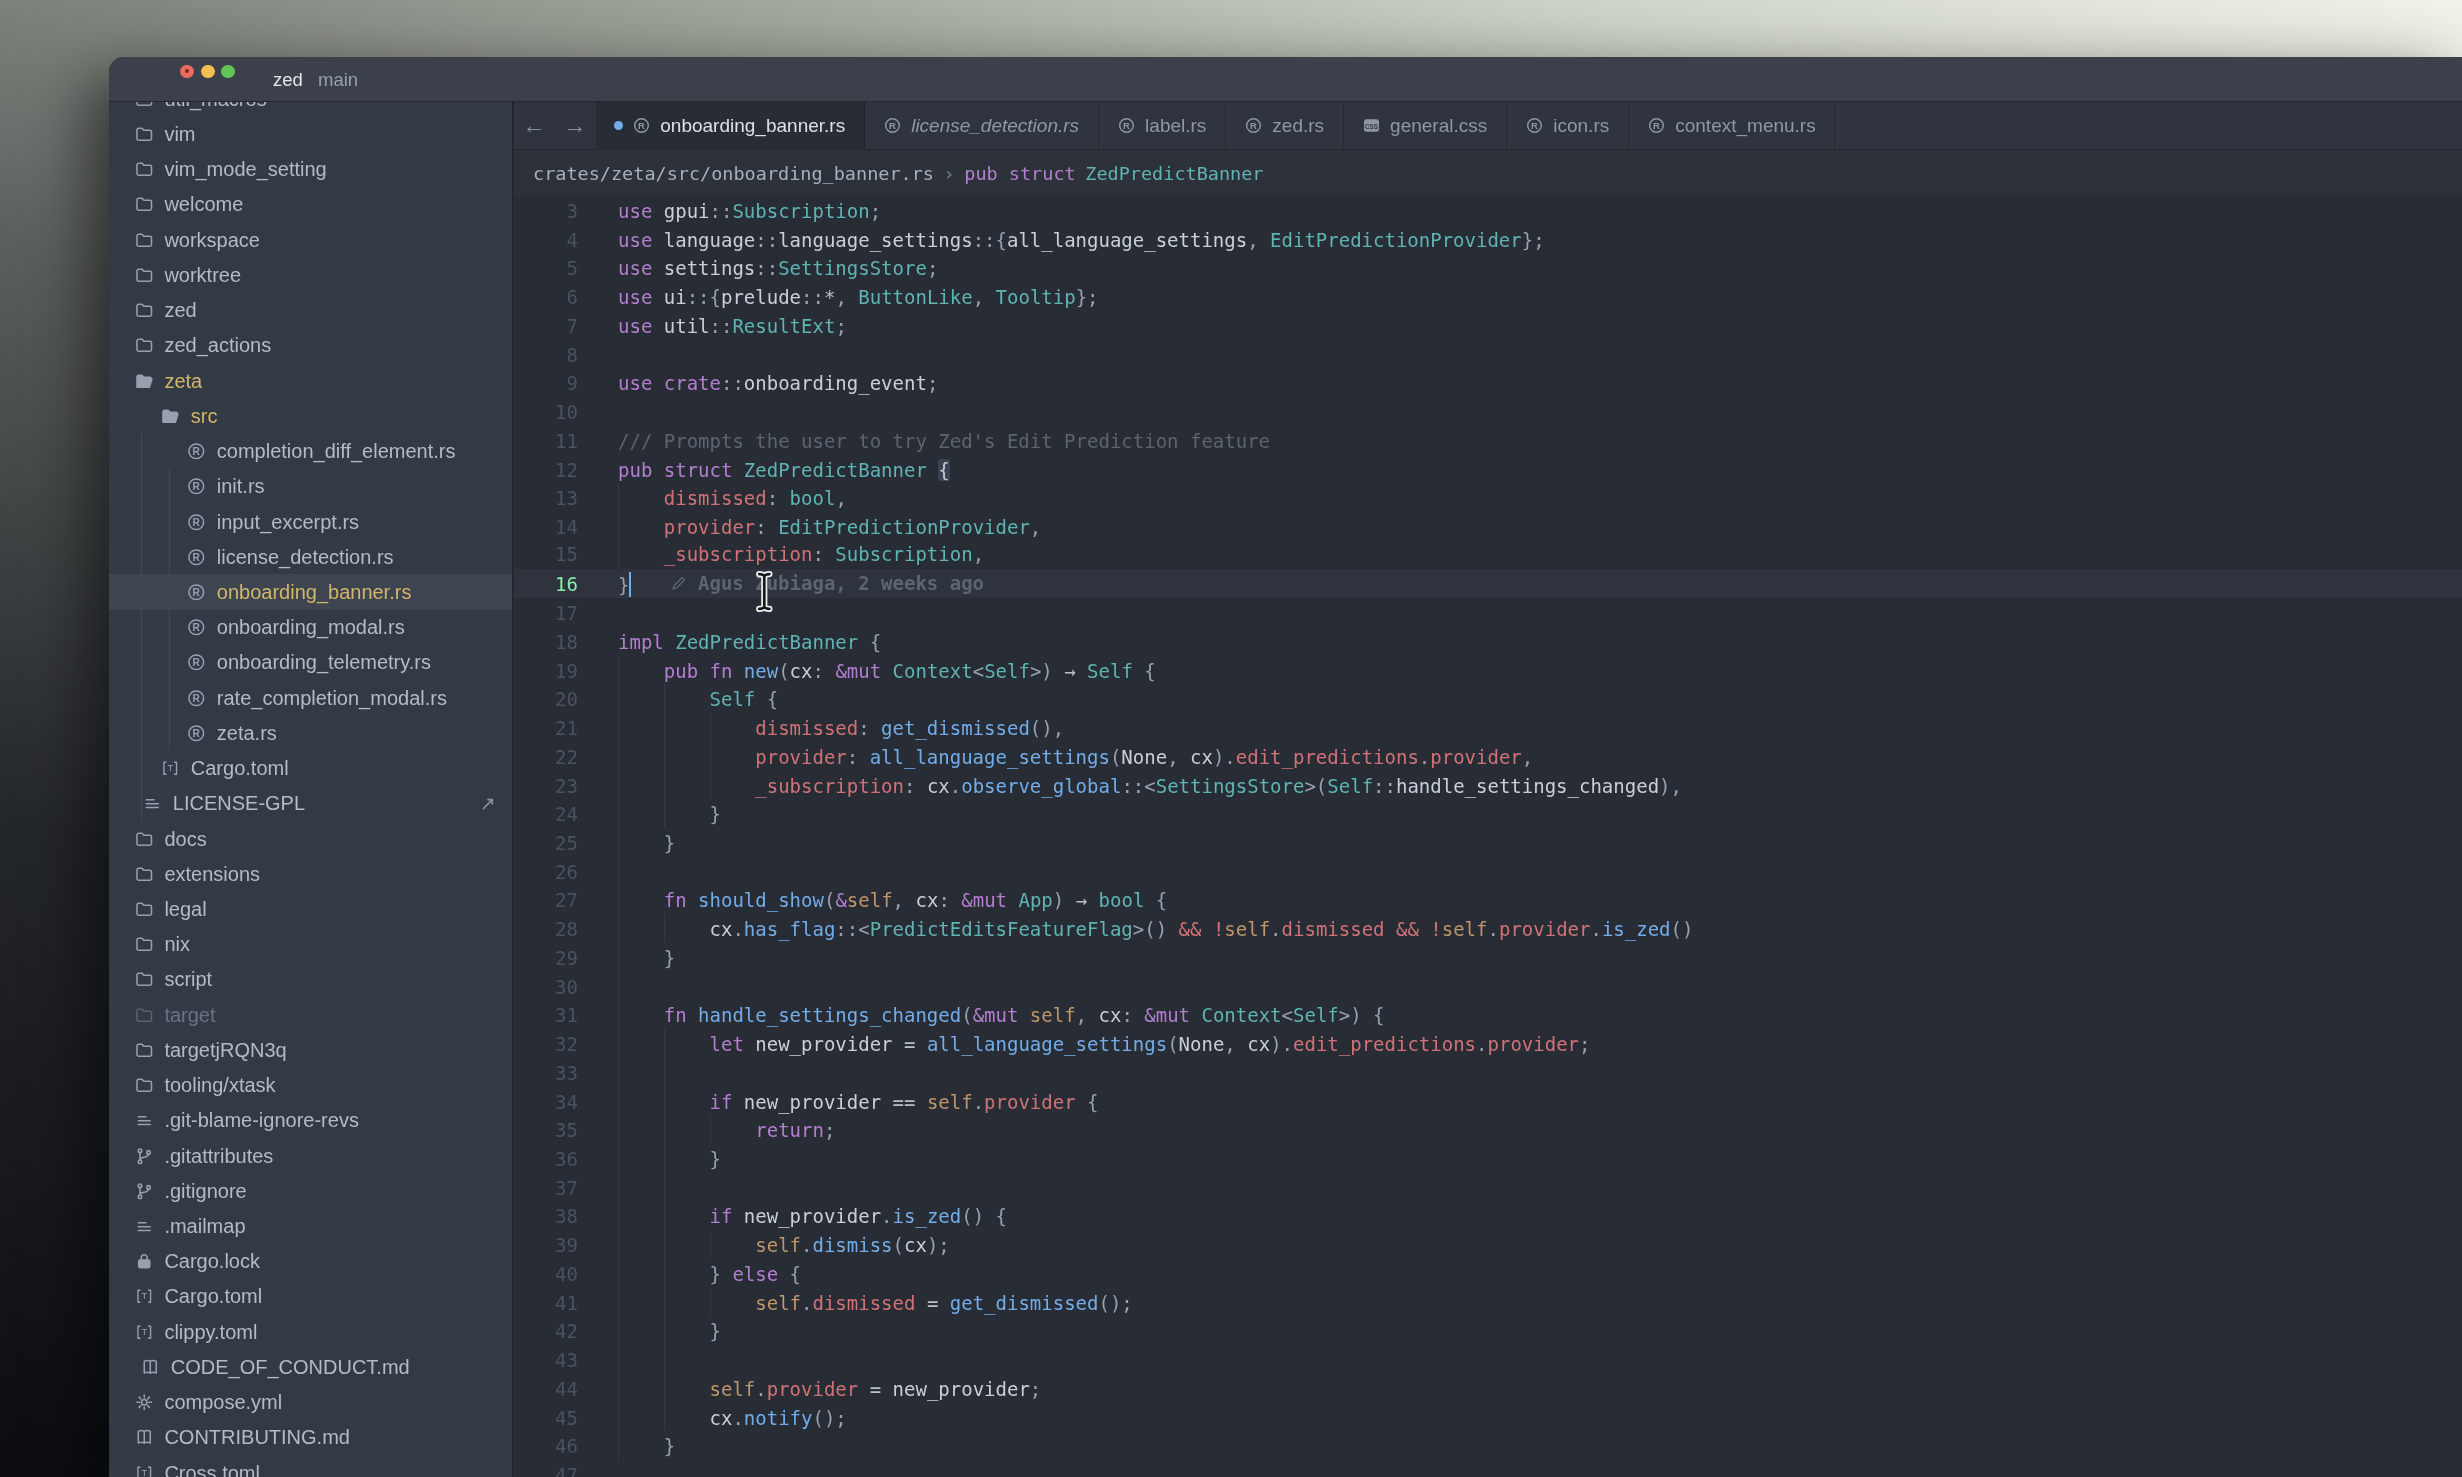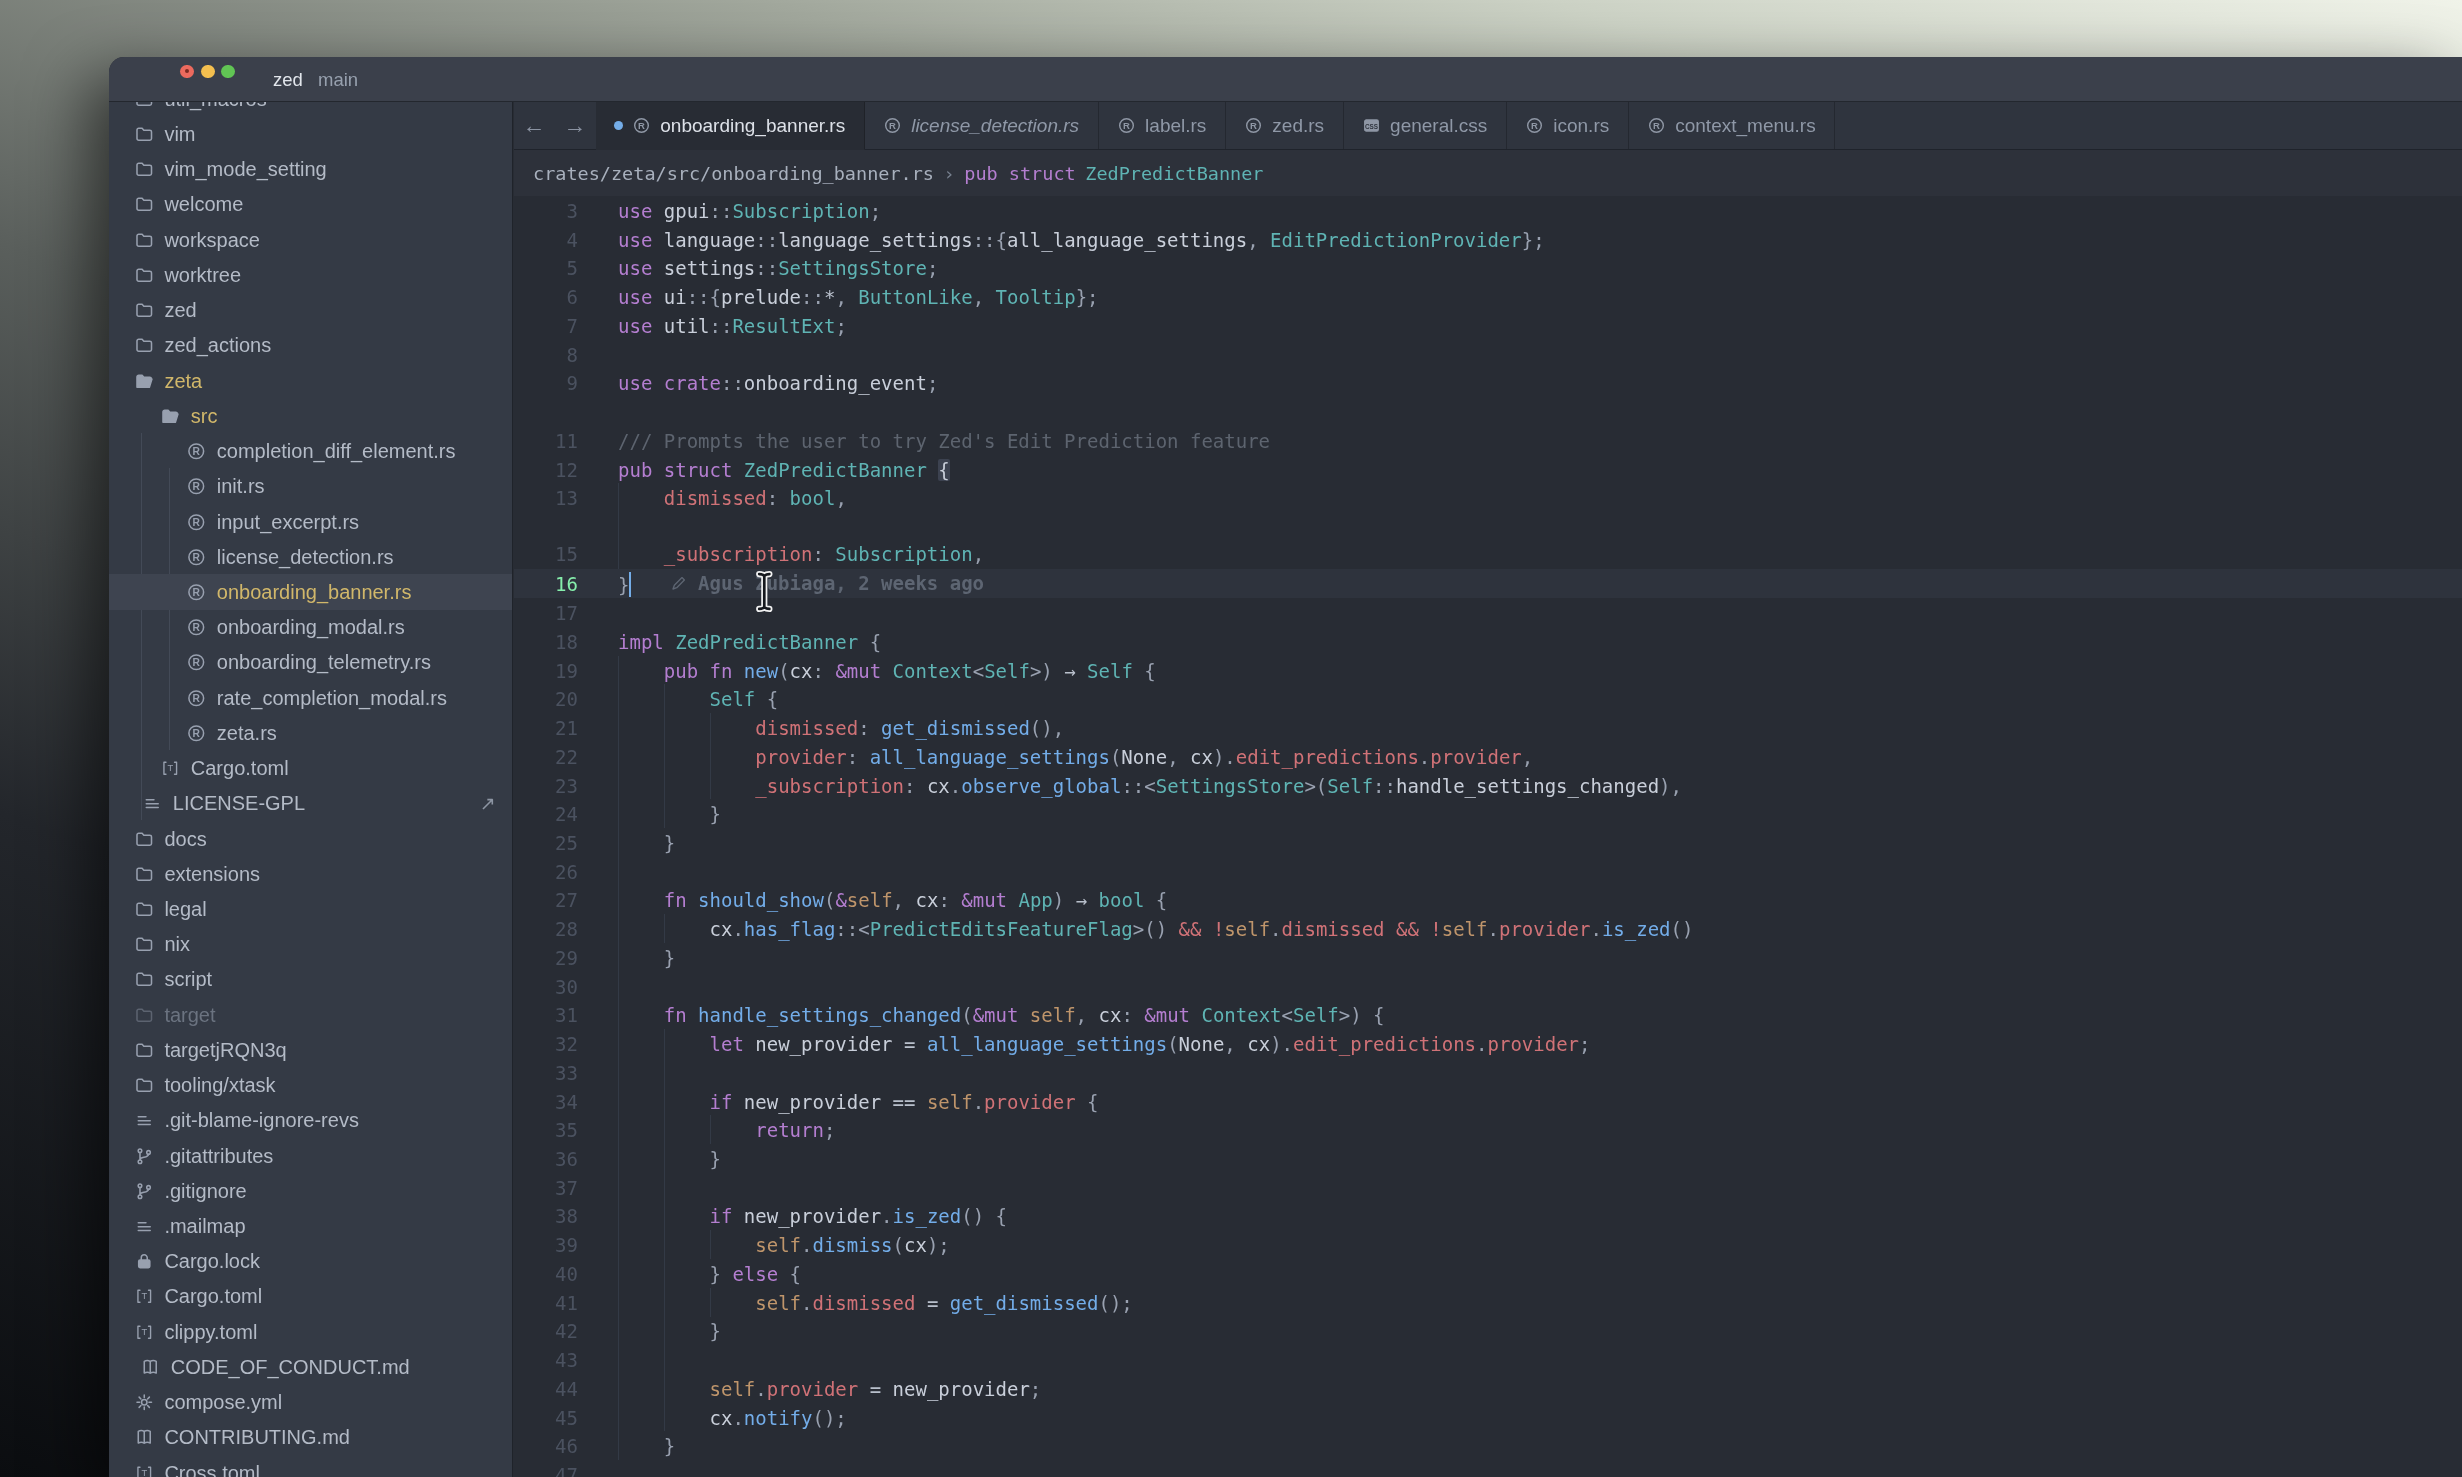--- a/index.html
+++ b/index.html
@@ -443,31 +443,39 @@
           <span class="ln-code"><span class="tk-kw">use</span><span class="tk-v"> util</span><span class="tk-p">::</span><span class="tk-y">ResultExt</span><span class="tk-p">;</span></span>
         </div>
         <div class="line" style="top: 144px;">
           <span class="ln-num">8</span>
           <span class="ln-code"></span>
         </div>
         <div class="line" style="top: 172px;">
           <span class="ln-num">9</span>
           <span class="ln-code"><span class="tk-kw">use crate</span><span class="tk-p">::</span><span class="tk-v">onboarding_event</span><span class="tk-p">;</span></span>
         </div>
+        <div class="line" style="top: 201px;">
+          <span class="ln-num">10</span>
+          <span class="ln-code"></span>
+        </div>
         <div class="line" style="top: 230px;">
           <span class="ln-num">11</span>
           <span class="ln-code"><span class="tk-c">/// Prompts the user to try Zed's Edit Prediction feature</span></span>
         </div>
         <div class="line" style="top: 259px;">
           <span class="ln-num">12</span>
           <span class="ln-code"><span class="tk-kw">pub struct</span><span class="tk-y"> ZedPredictBanner</span><span class="tk-p"> </span><span class="tk-ph">{</span></span>
         </div>
         <div class="line" style="top: 287px;">
           <span class="ln-num">13</span>
           <span class="ln-code"><span class="tk-r">    dismissed</span><span class="tk-p">:</span><span class="tk-y"> bool</span><span class="tk-p">,</span></span>
+        </div>
+        <div class="line" style="top: 316px;">
+          <span class="ln-num">14</span>
+          <span class="ln-code"><span class="tk-r">    provider</span><span class="tk-p">:</span><span class="tk-y"> EditPredictionProvider</span><span class="tk-p">,</span></span>
         </div>
         <div class="line" style="top: 343px;">
           <span class="ln-num">15</span>
           <span class="ln-code"><span class="tk-r">    _subscription</span><span class="tk-p">:</span><span class="tk-y"> Subscription</span><span class="tk-p">,</span></span>
         </div>
         <div class="line cur" style="top: 373px;">
           <span class="ln-num">16</span>
           <span class="ln-code"><span class="tk-p">}</span><span class="blame"><span style="width:18px;height:18px;display:inline-block"><svg viewBox="0 0 24 24" fill="none" stroke="currentColor" stroke-width="1.8" stroke-linecap="round" stroke-linejoin="round" style="width:100%;height:100%">
                   <path d="M4 20l1.8-5L16 4.8 19.2 8 9 18.2 4 20z"></path>
                 </svg></span><span>Agus Zubiaga, 2 weeks ago</span></span></span>

